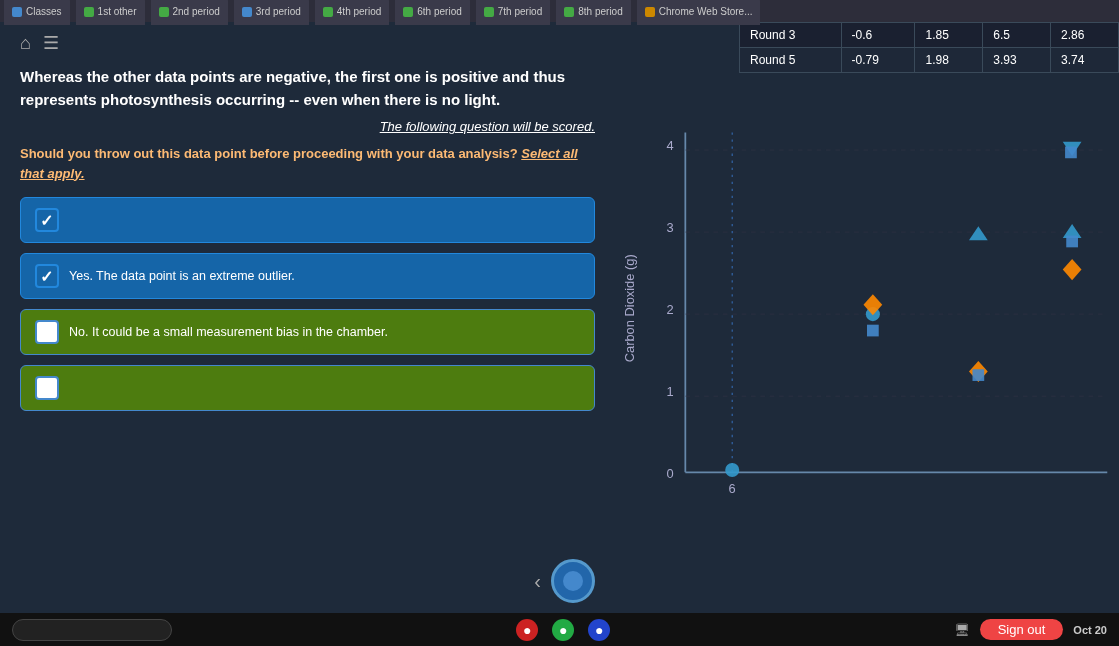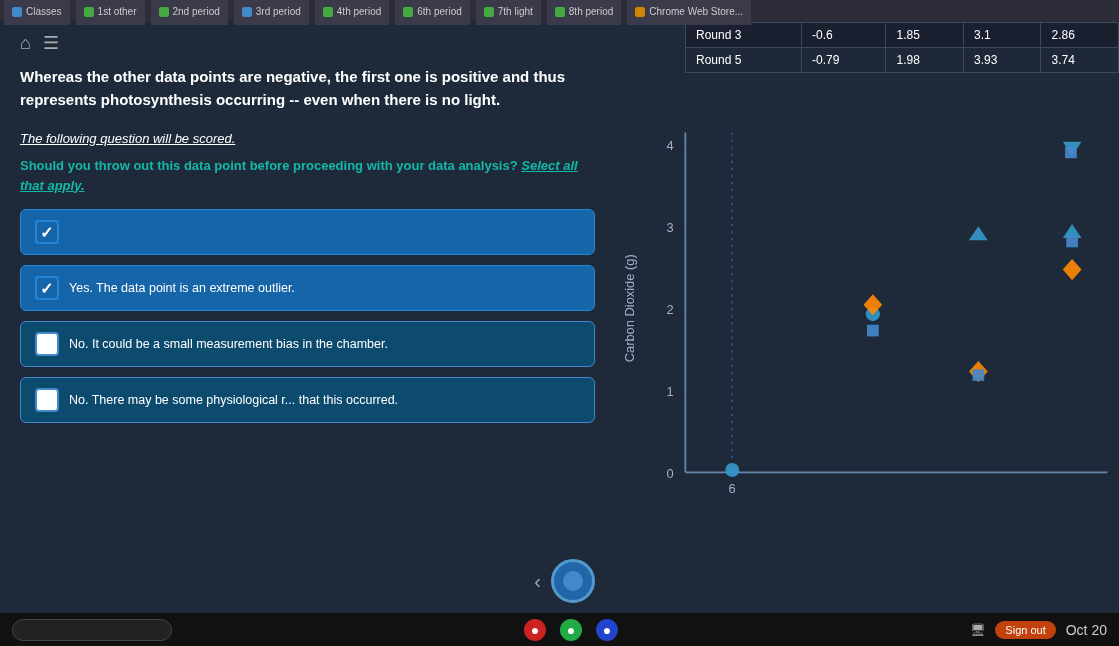--- a/index.html
+++ b/index.html
@@ -74,54 +74,55 @@
       color: #aaa;
       font-size: 18px;
       cursor: pointer;
     }
 
     .intro-text {
       color: #ffffff;
       font-size: 15px;
       font-weight: bold;
       line-height: 1.5;
-      margin-bottom: 20px;
+      margin-bottom: 8px;
     }
 
     .scored-label {
       color: #ffffff;
       font-size: 13px;
       text-decoration: underline;
       font-style: italic;
       margin-bottom: 10px;
       display: block;
+      text-align: right;
     }
 
     .question-text {
-      color: #14b8a6;
+      color: #fdba74;
       font-size: 13px;
       font-weight: bold;
       line-height: 1.5;
       margin-bottom: 14px;
     }
     .question-text em {
       font-style: italic;
       text-decoration: underline;
     }
 
     
     .option-row {
       display: flex;
       align-items: center;
       gap: 10px;
       border: 1.5px solid #4488cc;
       border-radius: 6px;
       padding: 10px 14px;
       margin-bottom: 10px;
-      background: #0c4a6e;
+      background: #4d7c0f;
       cursor: pointer;
     }
     .option-row.checked {
       background: #1565a8;
       border-color: #2288dd;
     }
     .checkbox-box {
       width: 24px;
       height: 24px;
       border: 2px solid #4488cc;
@@ -200,21 +201,21 @@
       position: relative;
       display: flex;
       flex-direction: column;
     }
 
     
     .data-table {
       position: absolute;
       top: 0;
       right: 0;
-      width: 434px;
+      width: 380px;
       background: #1a2030;
       border-collapse: collapse;
       font-size: 12px;
       color: #fff;
     }
     .data-table th, .data-table td {
       border: 1px solid #3a4a5a;
       padding: 5px 10px;
       text-align: left;
     }
@@ -279,31 +280,32 @@
     }
     .icon-red { background: #cc2222; }
     .icon-green { background: #22aa44; }
     .icon-blue { background: #2244cc; }
     .taskbar-right {
       display: flex;
       align-items: center;
       gap: 10px;
     }
     .sign-out-btn {
-      background: #c2410c;
+      background: #ef4444;
       color: #fff;
       border: none;
       border-radius: 12px;
-      padding: 3px 10px;
-      font-size: 11px;
+      padding: 3px 18px;
+      font-size: 13px;
       cursor: pointer;
     }
     .date-text {
       color: #ccc;
-      font-size: 14px;
+      font-size: 11px;
+      font-weight: bold;
     }
   </style>
 </head>
 <body>
 
 <div class="browser-bar">
   <div class="browser-tab">
     <span class="tab-icon"></span>
     <span>Classes</span>
   </div>
@@ -322,21 +324,21 @@
   <div class="browser-tab">
     <span class="tab-icon" style="background:#44aa44;"></span>
     <span>4th period</span>
   </div>
   <div class="browser-tab">
     <span class="tab-icon" style="background:#44aa44;"></span>
     <span>6th period</span>
   </div>
   <div class="browser-tab">
     <span class="tab-icon" style="background:#44aa44;"></span>
-    <span>7th light</span>
+    <span>7th period</span>
   </div>
   <div class="browser-tab">
     <span class="tab-icon" style="background:#44aa44;"></span>
     <span>8th period</span>
   </div>
   <div class="browser-tab">
     <span class="tab-icon" style="background:#cc8800;"></span>
     <span>Chrome Web Store...</span>
   </div>
 </div>
@@ -370,40 +372,39 @@
       <span class="option-text">Yes. The data point is an extreme outlier.</span>
     </div>
 
     <div class="option-row">
       <div class="checkbox-box"></div>
       <span class="option-text">No. It could be a small measurement bias in the chamber.</span>
     </div>
 
     <div class="option-row">
       <div class="checkbox-box"></div>
-      <span class="option-text">No. There may be some physiological r... that this occurred.</span>
     </div>
 
     <div class="submit-area">
       <span class="arrow-left">‹</span>
       <div class="circle-btn">
         <div class="circle-inner"></div>
       </div>
     </div>
   </div>
 
   <div class="right-panel">
 
     <table class="data-table">
       <tbody>
         <tr>
           <td>Round 3</td>
           <td>-0.6</td>
           <td>1.85</td>
-          <td>3.1</td>
+          <td>6.5</td>
           <td>2.86</td>
         </tr>
         <tr>
           <td>Round 5</td>
           <td>-0.79</td>
           <td>1.98</td>
           <td>3.93</td>
           <td>3.74</td>
         </tr>
       </tbody>

